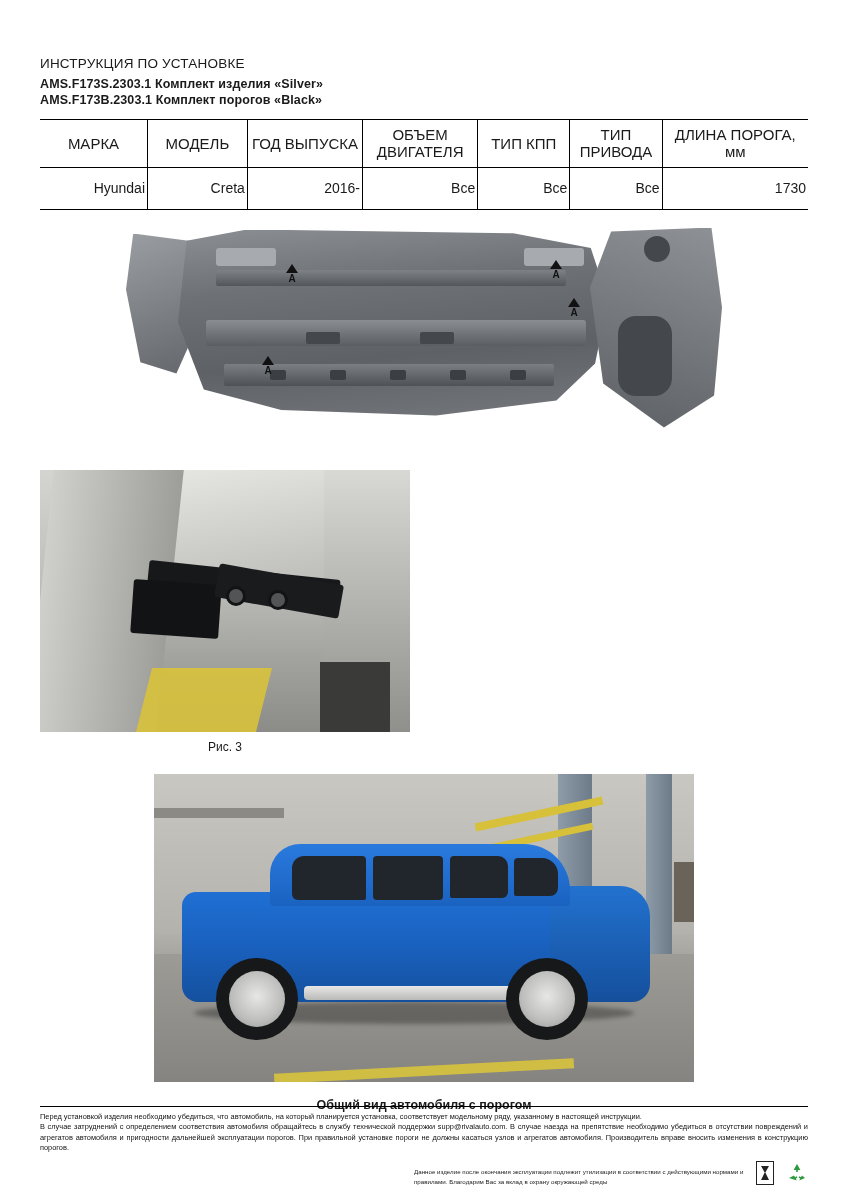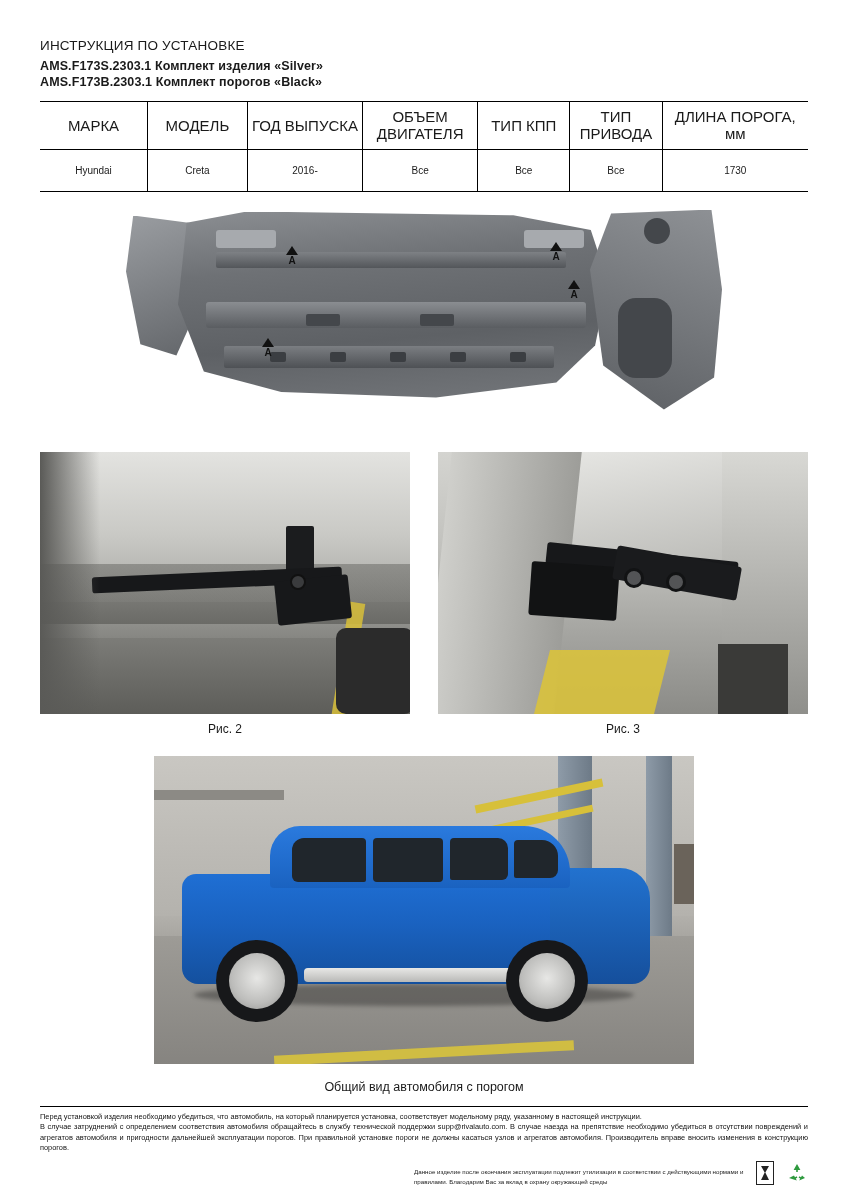--- a/index.html
+++ b/index.html
@@ -10,21 +10,21 @@
     background: #ffffff;
     font-family: "Liberation Sans", sans-serif;
     color: #1a1a1a;
     position: relative;
     overflow: hidden;
   }
   .page {
     position: relative;
     width: 848px;
     height: 1200px;
-    padding: 30px 40px 0 40px;
+    padding: 48px 40px 0 40px;
   }
 
   
   .doc-title {
     font-size: 13.5px;
     letter-spacing: .2px;
     margin: 8px 0 6px 0;
   }
   .code-line {
     font-size: 12.5px;
@@ -51,21 +51,22 @@
   table.spec thead th {
     border-top: 1.6px solid #000;
     border-bottom: 1px solid #000;
     height: 40px;
     font-size: 15px;
     line-height: 1.15;
   }
   table.spec tbody td {
     border-bottom: 1.6px solid #000;
     height: 42px;
-    font-size: 10px;
+    font-size: 14px;
+    text-align: right;
   }
   table.spec th:first-child, table.spec td:first-child { border-left: none; }
   table.spec th:last-child, table.spec td:last-child { border-right: none; }
 
   
   .fig-wrap { text-align: center; }
   .fig-caption {
     font-size: 12px;
     text-align: center;
     margin-top: 8px;
@@ -328,21 +329,21 @@
     position: absolute; left: 520px; top: 88px; width: 20px; height: 60px;
     background: #6a635a;
   }
   .shelf {
     position: absolute; left: 0; top: 34px; width: 130px; height: 10px;
     background: #8c8a85;
   }
   .caption-main {
     text-align: center;
     font-size: 12.5px;
-    font-weight: normal;
+    font-weight: bold;
     margin-top: 16px;
   }
 
   
   .footer {
     position: absolute;
     left: 40px; right: 40px; bottom: 14px;
   }
   .footer-rule {
     border-top: 1.4px solid #000;
@@ -442,36 +443,20 @@
         <span>A</span>
       </div>
       <div class="callout" style="left:142px; top:132px;">
         <span class="arw"></span>
         <span>A</span>
       </div>
     </div>
   </div>
 
   <div class="photo-row">
-    <div class="photo-col">
-      <div class="photo">
-        <div class="p2-bg"></div>
-        <div class="p2-body"></div>
-        <div class="p2-dark"></div>
-        <div class="p2-floor"></div>
-        <div class="p2-yellow"></div>
-        <div class="p2-tyre"></div>
-        <div class="p2-post"></div>
-        <div class="p2-bracket"></div>
-        <div class="p2-bracket2"></div>
-        <div class="p2-bolt"></div>
-        <div class="p2-shadow"></div>
-      </div>
-      <div class="fig-caption">Рис. 2</div>
-    </div>
 
     <div class="photo-col">
       <div class="photo">
         <div class="p3-bg"></div>
         <div class="p3-panel"></div>
         <div class="p3-beam"></div>
         <div class="p3-right"></div>
         <div class="p3-dark"></div>
         <div class="p3-yellow"></div>
         <div class="p3-bracket"></div>

